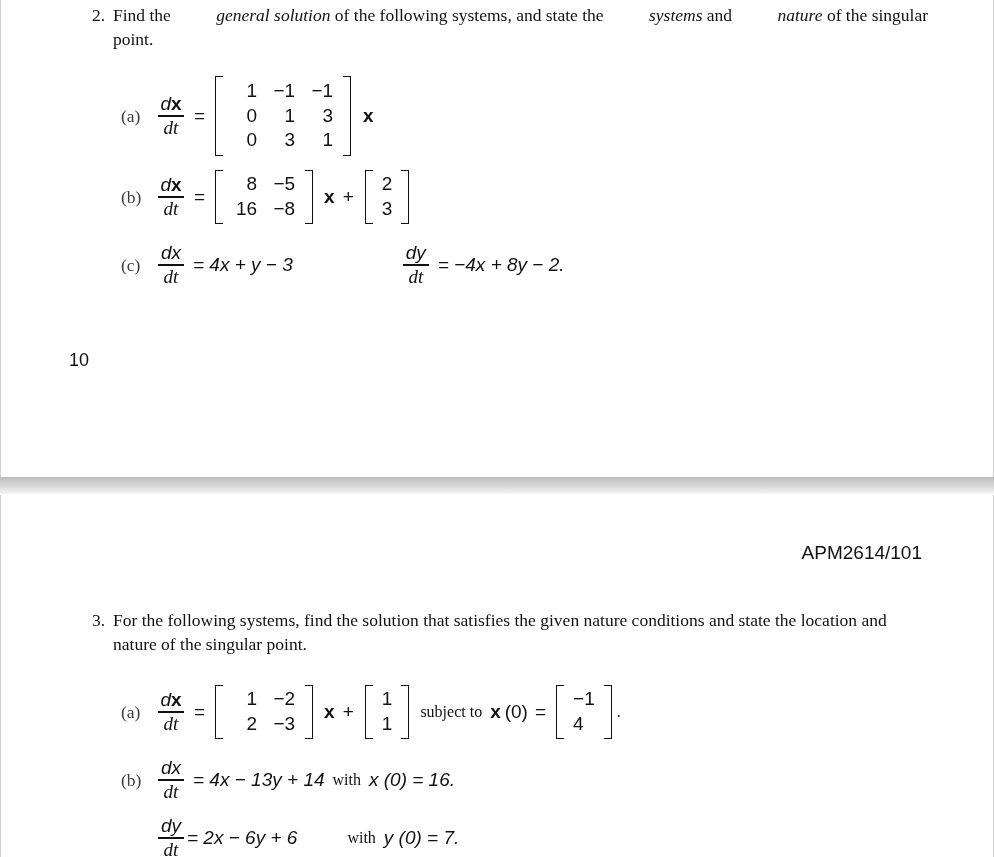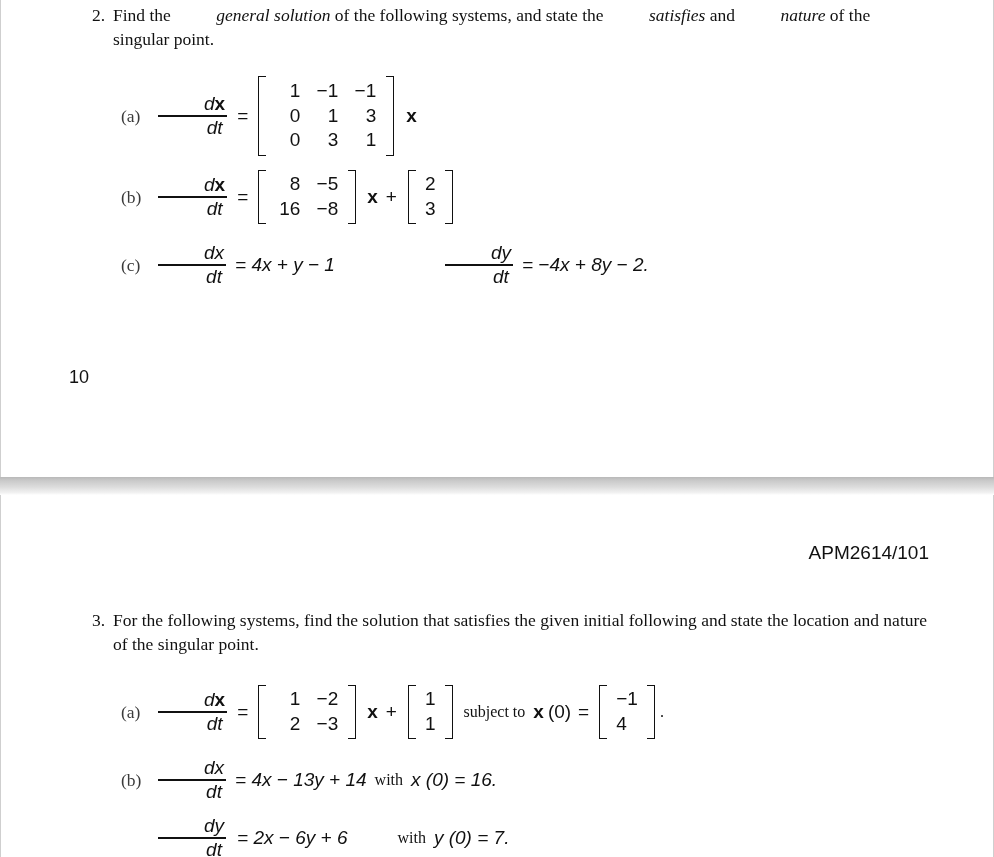--- a/index.html
+++ b/index.html
@@ -77,24 +77,23 @@
     flex-direction: column;
     align-items: center;
     justify-content: center;
     vertical-align: middle;
     line-height: 1.02;
     margin: 0 3px;
   }
   .frac .num, .frac .den {
     padding: 0 2px;
     font-size: 19px;
-    margin-left: 44px;
   }
   .frac .num { font-style: italic; }
-  .frac .den { font-style: italic; }
+  .frac .den { font-style: italic; font-family: Liberation Serif, serif; }
   .frac .bar {
     width: 100%;
     min-width: 26px;
     height: 1.6px;
     background: #111111;
     margin: 1.5px 0;
   }
   .vecb { font-weight: bold; font-style: normal; }
 
   .eq { margin: 0 7px; }
@@ -152,21 +151,21 @@
 </style>
 </head>
 <body>
 
 <div class="page-stack">
 
   <div class="page page-one">
 
     <div class="question" style="left:82px; top:3px;">
       <span class="q-num">2.</span>
-      <span class="q-body"><span>Find the </span><i>general solution</i><span> of the following systems, and state the </span><i>satisfies</i><span> and </span><i>nature</i><span> of the singular point.</span></span>
+      <span class="q-body"><span>Find the </span><i>general solution</i><span> of the following systems, and state the </span><i>systems</i><span> and </span><i>nature</i><span> of the singular point.</span></span>
     </div>
 
     <div class="mathline" style="left:120px; top:80px; height:72px;">
       <span class="itemlabel">(a)</span>
       <span class="frac">
         <span class="num"><span>d</span><span class="vecb">x</span></span>
         <span class="bar"></span>
         <span class="den">dt</span>
       </span>
       <span class="eq">=</span>
@@ -232,43 +231,43 @@
       </span>
     </div>
 
     <div class="mathline" style="left:120px; top:240px; height:50px;">
       <span class="itemlabel">(c)</span>
       <span class="frac">
         <span class="num"><span>d</span><span>x</span></span>
         <span class="bar"></span>
         <span class="den">dt</span>
       </span>
-      <span class="ital" style="margin-left:6px;">= 4x + y − 1</span>
+      <span class="ital" style="margin-left:6px;">= 4x + y − 3</span>
       <span class="gap-wide"></span>
       <span class="gap-wide"></span>
       <span class="frac" style="margin-left:26px;">
         <span class="num"><span>d</span><span>y</span></span>
         <span class="bar"></span>
         <span class="den">dt</span>
       </span>
       <span class="ital" style="margin-left:6px;">= −4x + 8y − 2.</span>
     </div>
 
-    <div class="pagenum" style="left:68px; top:367px;">10</div>
+    <div class="pagenum" style="left:68px; top:350px;">10</div>
   </div>
 
   <div class="page-separator"></div>
 
   <div class="page page-two">
 
-    <div class="header-code" style="right:64px; top:47px;">APM2614/101</div>
+    <div class="header-code" style="right:71px; top:47px;">APM2614/101</div>
 
     <div class="question" style="left:82px; top:113px;">
       <span class="q-num">3.</span>
-      <span class="q-body">For the following systems, find the solution that satisfies the given initial following and state the location and nature of the singular point.</span>
+      <span class="q-body">For the following systems, find the solution that satisfies the given nature conditions and state the location and nature of the singular point.</span>
     </div>
 
     <div class="mathline" style="left:120px; top:188px; height:58px;">
       <span class="itemlabel">(a)</span>
       <span class="frac">
         <span class="num"><span>d</span><span class="vecb">x</span></span>
         <span class="bar"></span>
         <span class="den">dt</span>
       </span>
       <span class="eq">=</span>
@@ -330,20 +329,20 @@
       <span class="words">with</span>
       <span class="ital">x (0) = 16.</span>
     </div>
 
     <div class="mathline" style="left:154px; top:320px; height:46px;">
       <span class="frac">
         <span class="num"><span>d</span><span>y</span></span>
         <span class="bar"></span>
         <span class="den">dt</span>
       </span>
-      <span class="ital" style="margin-left:8px;font-style:italic;">= 2x − 6y + 6</span>
+      <span class="ital" style="margin-left:0;font-style:italic;">= 2x − 6y + 6</span>
       <span class="gap-wide"></span>
       <span class="words">with</span>
       <span class="ital">y (0) = 7.</span>
     </div>
   </div>
 
 </div>
 
 </body></html>

